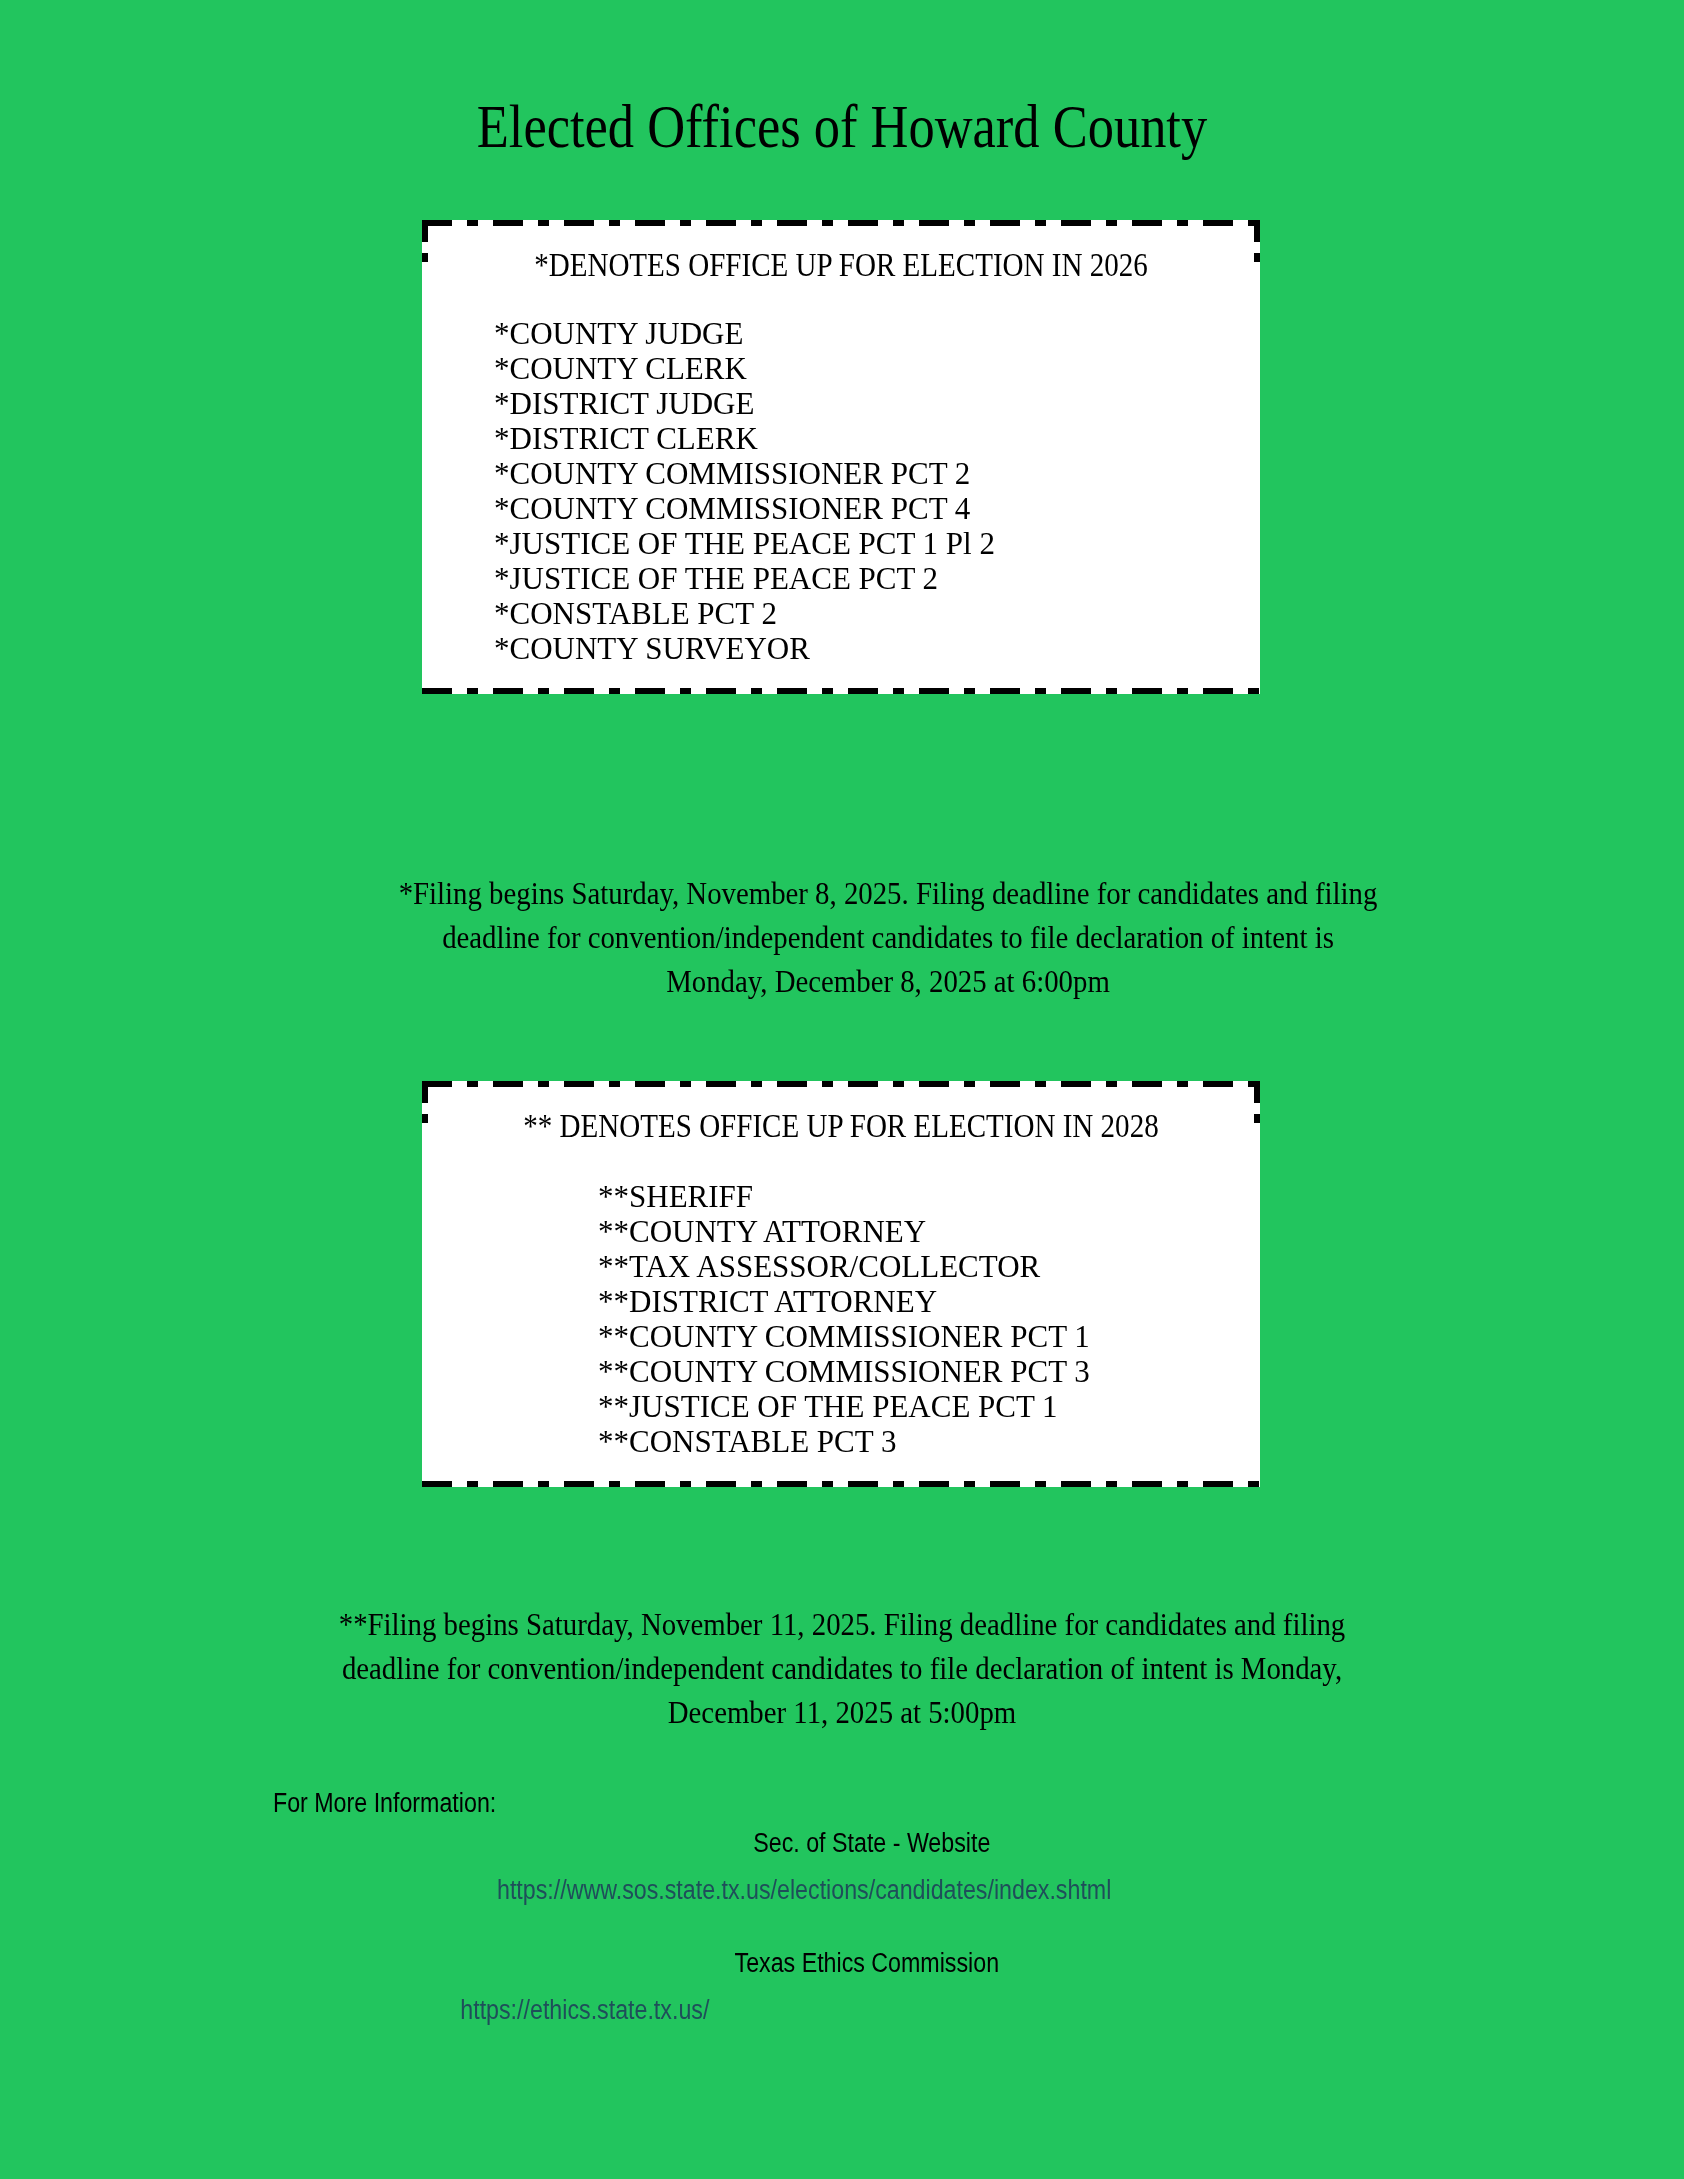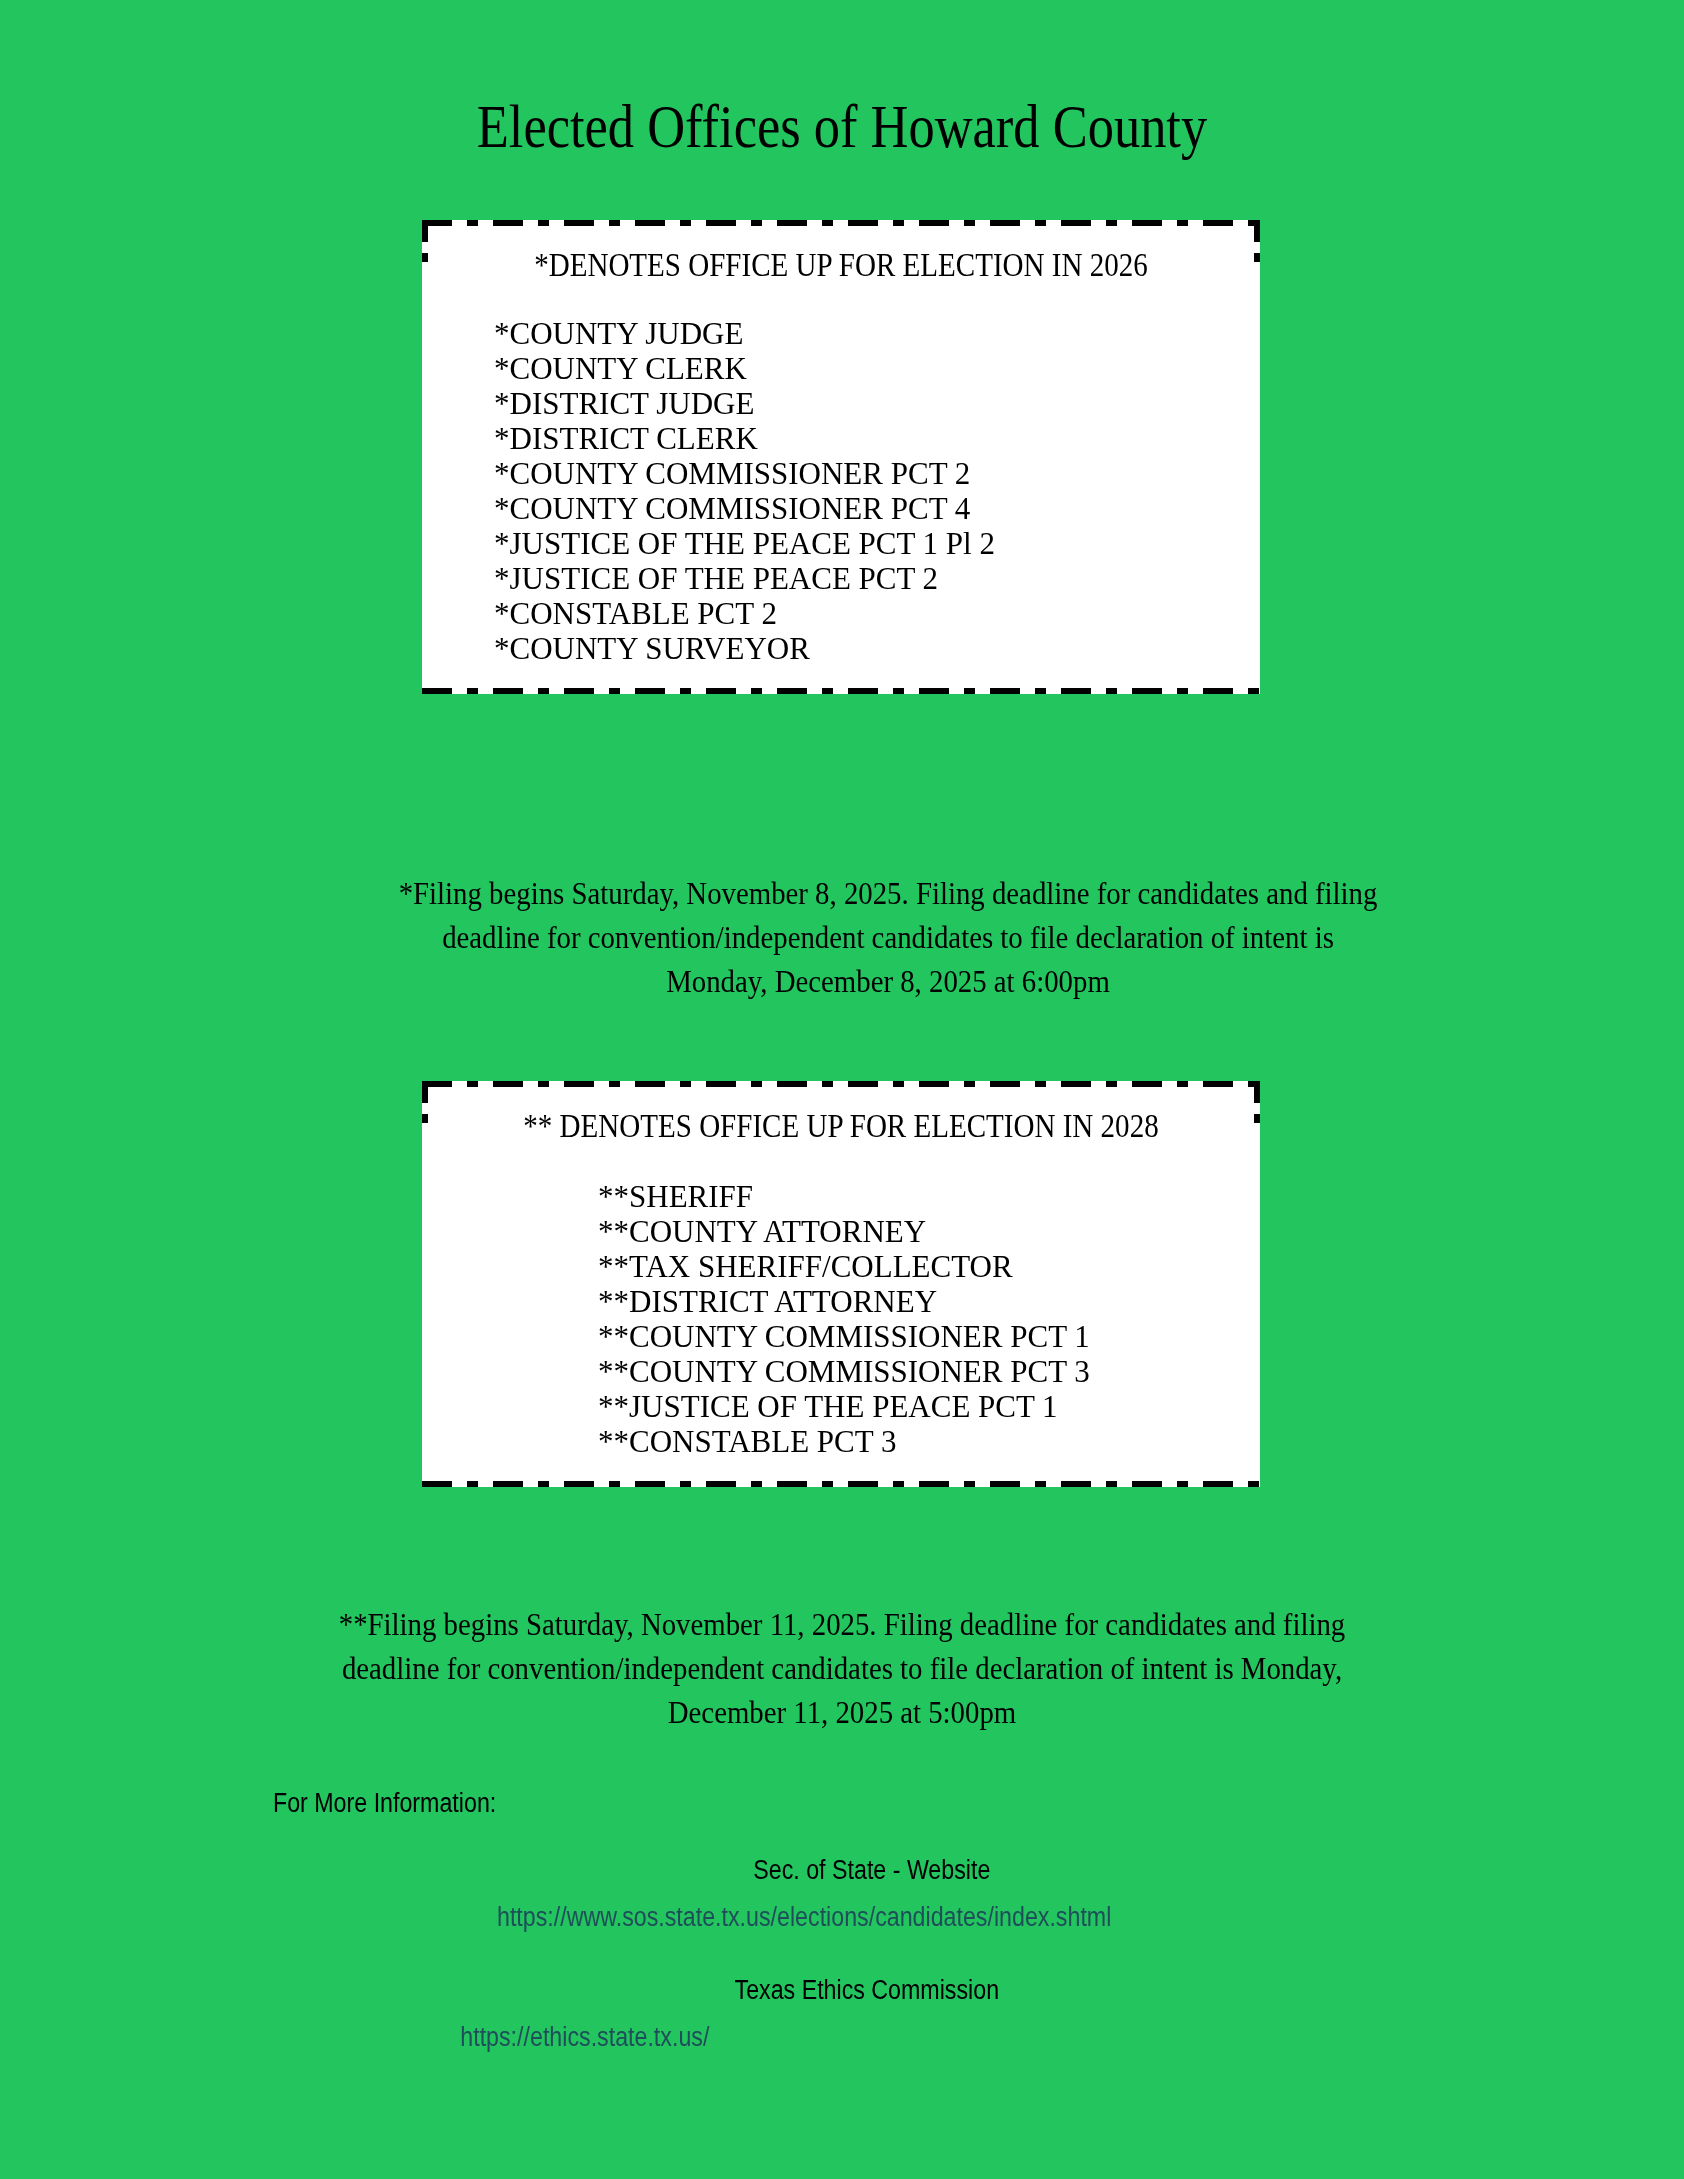--- a/index.html
+++ b/index.html
@@ -157,21 +157,20 @@
     font-size: 27px;
     transform: scaleX(0.86);
     transform-origin: left center;
     white-space: nowrap;
     color: #000;
   }
   .resource {
     position: absolute;
     left: 0;
     width: 1684px;
-    margin-top: 27px;
   }
   .resource .res-name {
     display: block;
     text-align: center;
     font-family: "Liberation Sans", "DejaVu Sans", sans-serif;
     font-size: 27px;
     color: #000;
     white-space: nowrap;
   }
   .resource .res-name > span {
@@ -245,21 +244,21 @@
       <div class="edge edge-top"></div>
       <div class="edge edge-bottom"></div>
       <div class="edge edge-left"></div>
       <div class="edge edge-right"></div>
     </div>
     <div class="box-inner">
       <div class="box-heading">** DENOTES OFFICE UP FOR ELECTION IN 2028</div>
       <ul class="office-list" id="list-2028">
           <li>**SHERIFF</li>
           <li>**COUNTY ATTORNEY</li>
-          <li>**TAX SHERIFF/COLLECTOR</li>
+          <li>**TAX ASSESSOR/COLLECTOR</li>
           <li>**DISTRICT ATTORNEY</li>
           <li>**COUNTY COMMISSIONER PCT 1</li>
           <li>**COUNTY COMMISSIONER PCT 3</li>
           <li>**JUSTICE OF THE PEACE PCT 1</li>
           <li>**CONSTABLE PCT 3</li>
         </ul>
     </div>
   </div>
 
   <div class="filing-note" id="filing-note-2028">

